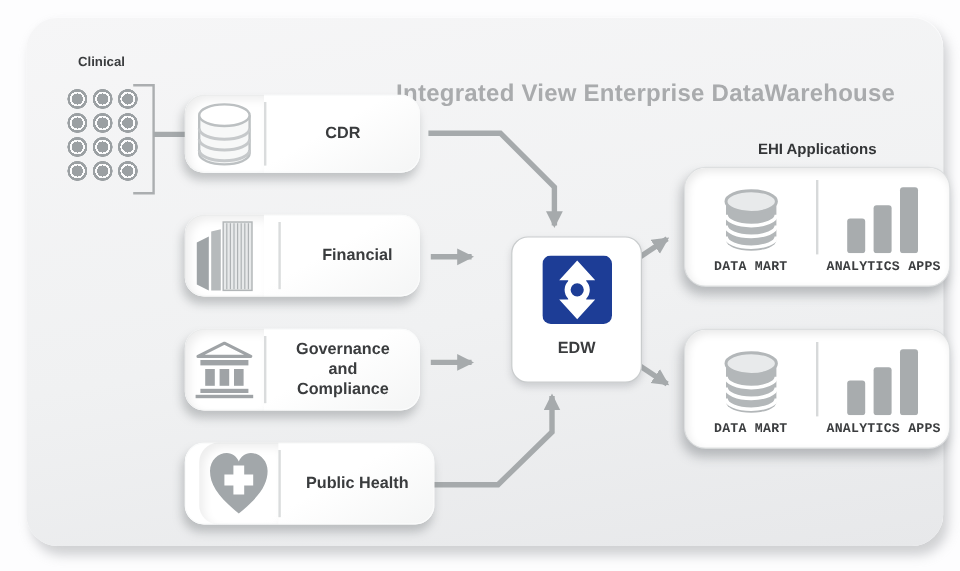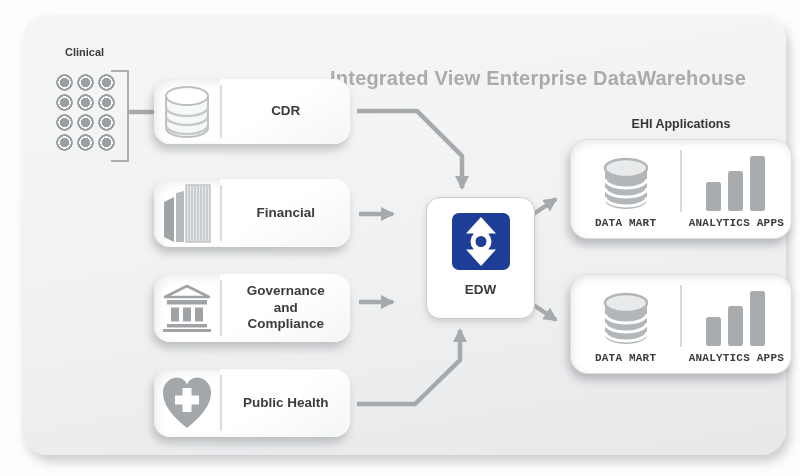--- a/index.html
+++ b/index.html
@@ -140,21 +140,21 @@
           <path d="M4,22 A21,9 0 0 0 46,22" fill="none" stroke="#c6c9cb" stroke-width="2.5"></path>
           <path d="M4,31 A21,9 0 0 0 46,31" fill="none" stroke="#c6c9cb" stroke-width="2.5"></path>
           <path d="M4,40 A21,9 0 0 0 46,40" fill="none" stroke="#c6c9cb" stroke-width="2.5"></path>
           <ellipse cx="25" cy="11" rx="21" ry="9" fill="#ffffff" stroke="#bcc0c2" stroke-width="2"></ellipse>
         </svg>
       </div>
       <div class="vsep"></div>
       <div class="src-label">CDR</div>
     </div>
 
-    <div class="src-box" style="top:165px;height:68px;">
+    <div class="src-box" style="top:165px;height:68px;gap:12px;">
       <div class="icon-cell">
         <svg width="52" height="62" viewBox="0 0 52 62">
           <polygon points="3,20 13,15 13,60 3,55" fill="#9fa4a7"></polygon>
           <polygon points="15,11 23,9 23,60 15,60" fill="#b6babc"></polygon>
           <rect x="25" y="3" width="24" height="57" fill="#e7e9ea" stroke="#b2b6b8" stroke-width="1.2"></rect>
           <g stroke="#aeb2b4" stroke-width="1">
             <line x1="28" y1="4" x2="28" y2="59"></line>
               <line x1="31" y1="4" x2="31" y2="59"></line>
             <line x1="34" y1="4" x2="34" y2="59"></line>
               <line x1="37" y1="4" x2="37" y2="59"></line>
@@ -177,21 +177,21 @@
           <rect x="22" y="23.5" width="8" height="14" fill="#9fa3a6"></rect>
           <rect x="34" y="23.5" width="8" height="14" fill="#9fa3a6"></rect>
           <rect x="6" y="40" width="40" height="3.5" fill="#9fa3a6"></rect>
           <rect x="2" y="45" width="48" height="3" fill="#9fa3a6"></rect>
         </svg>
       </div>
       <div class="vsep"></div>
       <div class="src-label">Governance and Compliance</div>
     </div>
 
-    <div class="src-box" style="top:355px;height:68px;">
+    <div class="src-box" style="top:355px;height:68px;padding-left:12px;">
       <div class="icon-cell">
         <svg width="50" height="54" viewBox="0 0 50 54">
           <path d="M25,52 C8,38 1,28 1,16.5 C1,7.5 8,1.5 15,1.5 C19.8,1.5 23.4,4.6 25,8.6 C26.6,4.6 30.2,1.5 35,1.5 C42,1.5 49,7.5 49,16.5 C49,28 42,38 25,52 Z" fill="#a2a7aa"></path>
           <path d="M20.5,12 H29.5 V19.5 H37 V28.5 H29.5 V36 H20.5 V28.5 H13 V19.5 H20.5 Z" fill="#ffffff"></path>
         </svg>
       </div>
       <div class="vsep"></div>
       <div class="src-label">Public Health</div>
     </div>
 

